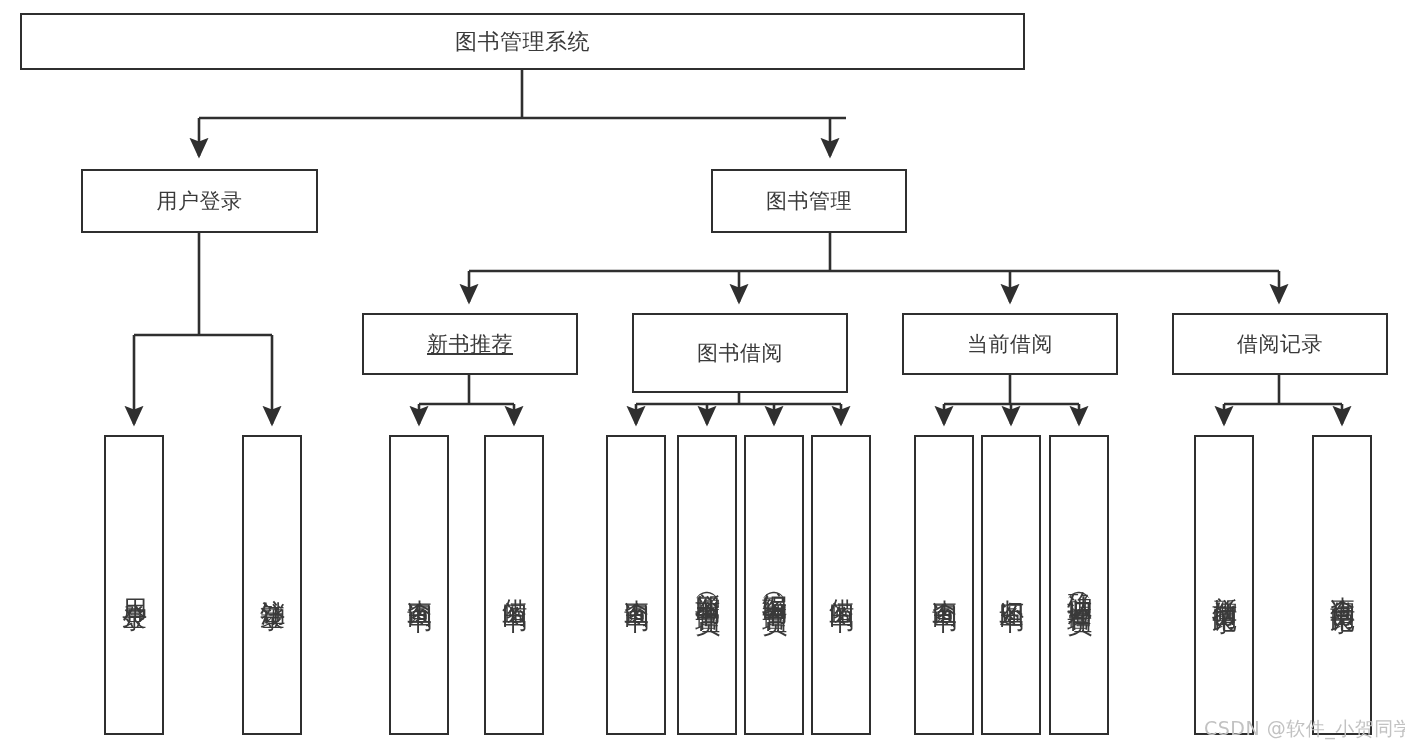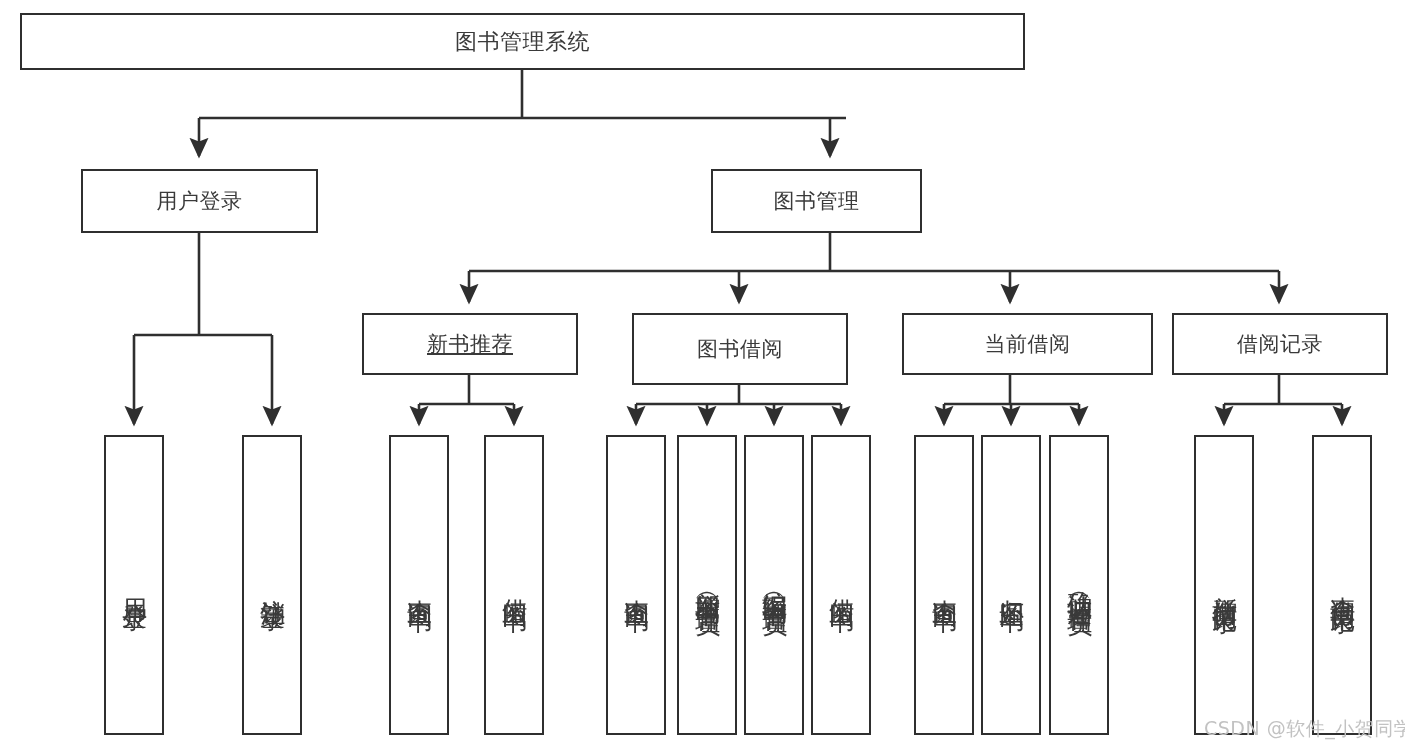--- a/index.html
+++ b/index.html
@@ -128,31 +128,31 @@
     </g>
   </svg>
 
   <div class="node h-node root" style="left:20px; top:13px; width:1005px; height:57px;">
     <span class="node-label">图书管理系统</span>
   </div>
 
   <div class="node h-node" style="left:81px; top:169px; width:237px; height:64px;">
     <span class="node-label">用户登录</span>
   </div>
-  <div class="node h-node" style="left:711px; top:169px; width:211px; height:64px;">
+  <div class="node h-node" style="left:711px; top:169px; width:196px; height:64px;">
     <span class="node-label">图书管理</span>
   </div>
 
   <div class="node h-node" style="left:362px; top:313px; width:216px; height:62px;text-decoration:underline;">
     <span class="node-label">新书推荐</span>
   </div>
-  <div class="node h-node" style="left:632px; top:313px; width:216px; height:72px;">
+  <div class="node h-node" style="left:632px; top:313px; width:216px; height:80px;">
     <span class="node-label">图书借阅</span>
   </div>
-  <div class="node h-node" style="left:902px; top:313px; width:251px; height:62px;">
+  <div class="node h-node" style="left:902px; top:313px; width:216px; height:62px;">
     <span class="node-label">当前借阅</span>
   </div>
   <div class="node h-node" style="left:1172px; top:313px; width:216px; height:62px;">
     <span class="node-label">借阅记录</span>
   </div>
 
   <div class="node v-node" style="left:104px; top:435px; width:60px; height:300px;">
     <span class="node-label">用户登录</span>
   </div>
   <div class="node v-node" style="left:242px; top:435px; width:60px; height:300px;">

